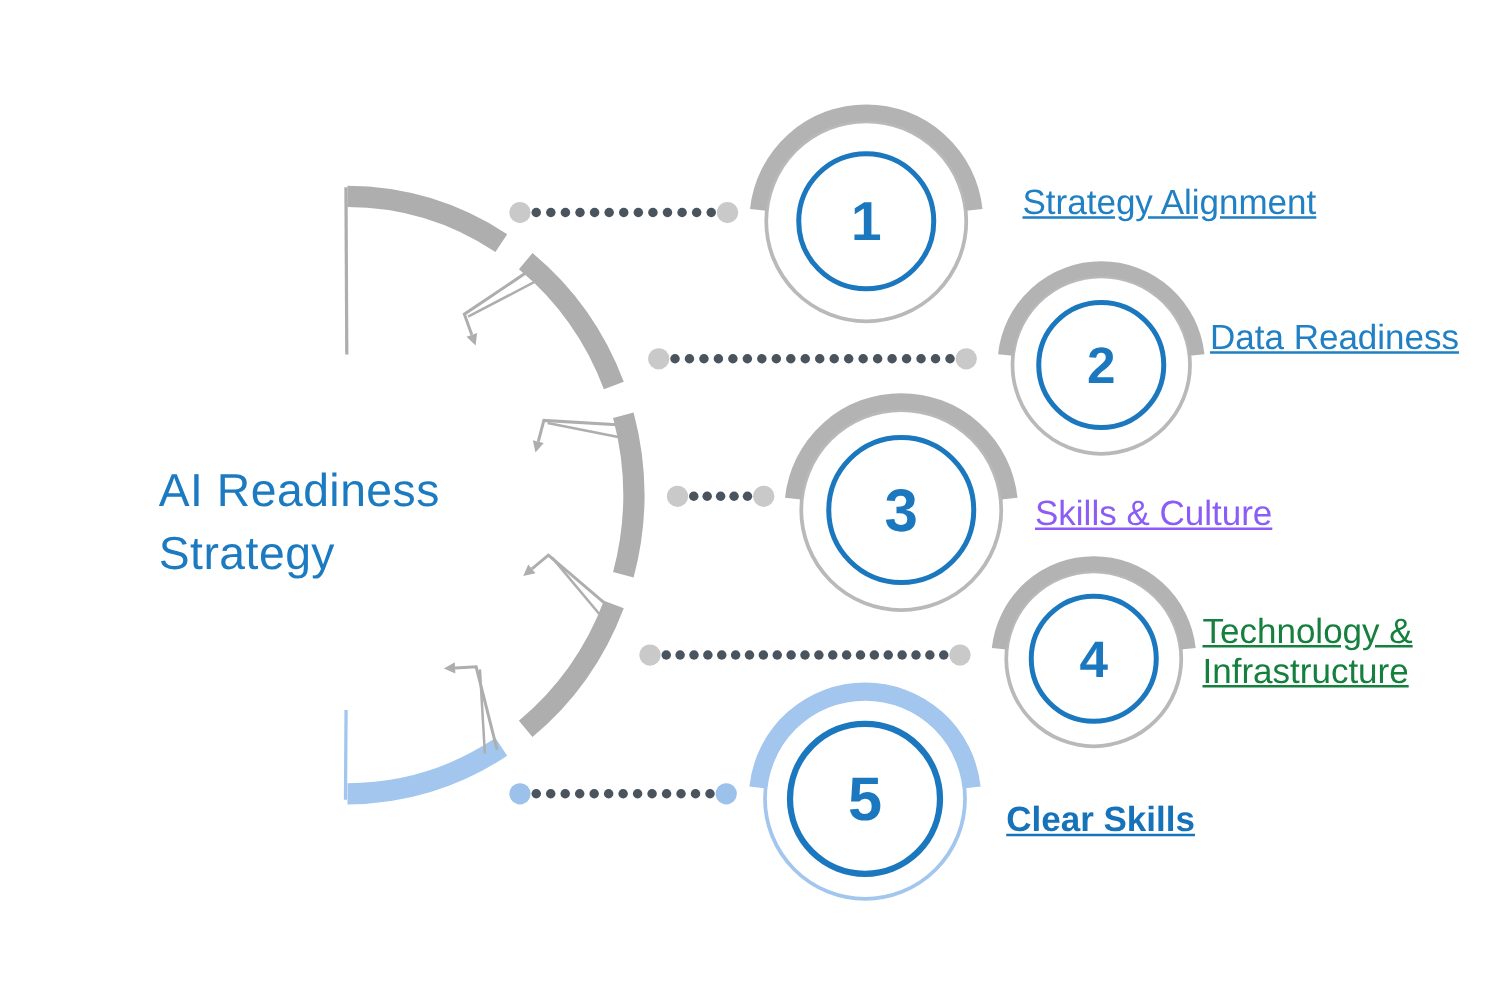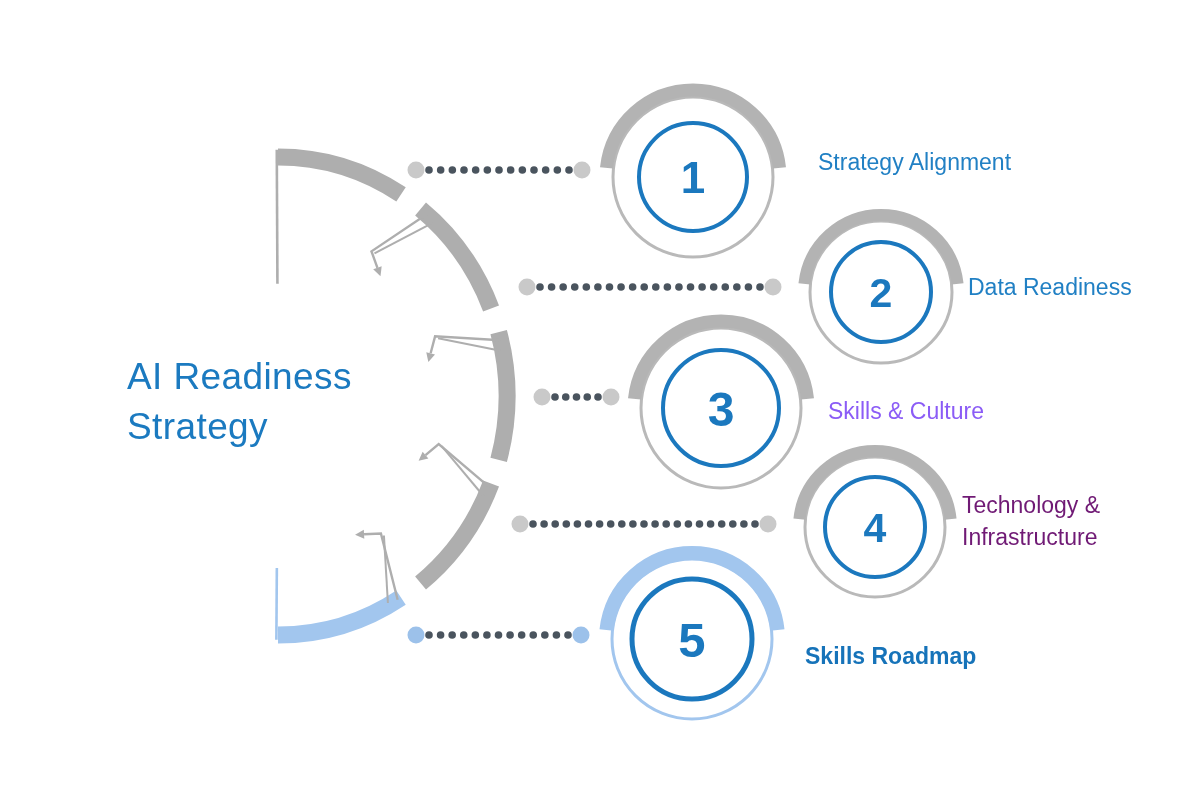--- a/index.html
+++ b/index.html
@@ -11,21 +11,21 @@
   .title{
     position:absolute;left:127px;top:352px;
     font-size:37px;line-height:50px;font-weight:400;letter-spacing:.4px;
   }
   .num{
     position:absolute;transform:translate(-50%,-50%);
     font-weight:600;letter-spacing:0;
   }
   .num.accent{font-weight:700;}
   .label{
-    position:absolute;font-size:23px;line-height:32px;font-weight:400;
+    position:absolute;font-size:28px;line-height:32px;font-weight:400;text-decoration:underline;
   }
   .label.accent{font-weight:700;}
 </style>
 </head>
 <body>
 
 <div class="canvas">
 
   <svg id="diagram-svg" width="1200" height="800" viewBox="0 0 1200 800">
       <path d="M 278 157 A 229 239 0 0 1 401.0416103114227 194.42944445072033" fill="none" stroke="#aeaeae" stroke-width="17"></path>
@@ -139,30 +139,30 @@
       <path d="M 634.4765951029602,398.90602369571417 A 87 87 0 0 1 807.5234048970398,398.90602369571417" fill="none" stroke="#b3b3b3" stroke-width="13"></path>
       <circle cx="721" cy="408" r="58" fill="none" stroke="#1b78be" stroke-width="4"></circle>
       <circle cx="875" cy="527" r="70" fill="none" stroke="#b9b9b9" stroke-width="3"></circle>
       <path d="M 799.4163359520112,519.0558367916584 A 76 76 0 0 1 950.5836640479888,519.0558367916583" fill="none" stroke="#b3b3b3" stroke-width="12"></path>
       <circle cx="875" cy="527" r="50" fill="none" stroke="#1b78be" stroke-width="4"></circle>
       <circle cx="692" cy="639" r="80" fill="none" stroke="#a2c6ee" stroke-width="3"></circle>
       <path d="M 606.4711169983285,630.0105521589818 A 86 86 0 0 1 777.5288830016715,630.0105521589818" fill="none" stroke="#a2c6ee" stroke-width="14"></path>
       <circle cx="692" cy="639" r="60" fill="none" stroke="#1b78be" stroke-width="5"></circle>
     </svg>
 
-  <div class="title" style="color: rgb(27, 122, 192);">
+  <div class="title" style="color: rgb(27, 122, 192); margin-top: 16px;">
     <div>AI Readiness</div>
     <div>Strategy</div>
   </div>
 
   <div class="num" style="left: 693px; top: 178px; font-size: 44px; color: rgb(27, 120, 190);">1</div>
   <div class="num" style="left: 881px; top: 293px; font-size: 41px; color: rgb(27, 120, 190);">2</div>
   <div class="num" style="left: 721px; top: 409px; font-size: 48px; color: rgb(27, 120, 190);">3</div>
   <div class="num" style="left: 875px; top: 528px; font-size: 41px; color: rgb(27, 120, 190);">4</div>
   <div class="num accent" style="left: 692px; top: 640px; font-size: 49px; color: rgb(27, 120, 190);">5</div>
 
   <div class="label" style="left: 818px; top: 146px; width: 270px; color: rgb(33, 128, 196);">Strategy Alignment</div>
-  <div class="label" style="left: 968px; top: 271px; width: 220px; color: rgb(33, 128, 196);">Data Readiness</div>
+  <div class="label" style="left: 968px; top: 254px; width: 220px; color: rgb(33, 128, 196);">Data Readiness</div>
   <div class="label" style="left: 828px; top: 395px; width: 220px; color: #8b5cf6;">Skills &amp; Culture</div>
-  <div class="label" style="left: 962px; top: 489px; width: 178px; color: #701a75;">Technology &amp; Infrastructure</div>
-  <div class="label accent" style="left: 805px; top: 640px; width: 240px; color: rgb(22, 115, 185);">Skills Roadmap</div>
+  <div class="label" style="left: 962px; top: 489px; width: 178px; color: #15803d;">Technology &amp; Infrastructure</div>
+  <div class="label accent" style="left: 805px; top: 640px; width: 240px; color: rgb(22, 115, 185);">Clear Skills</div>
 
 </div>
 
 </body></html>

